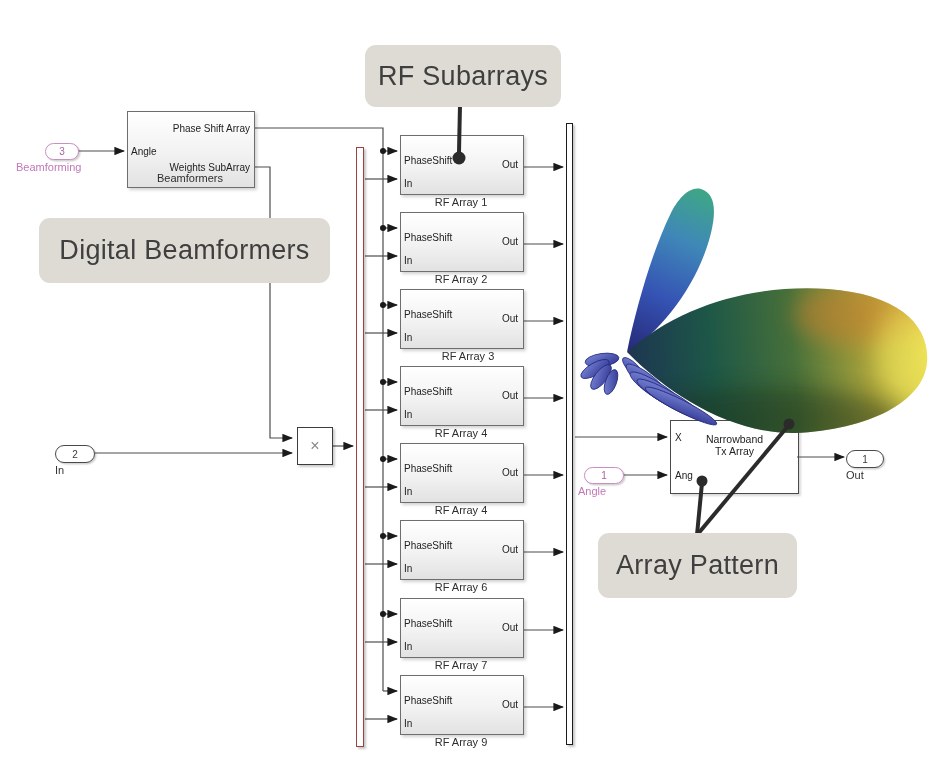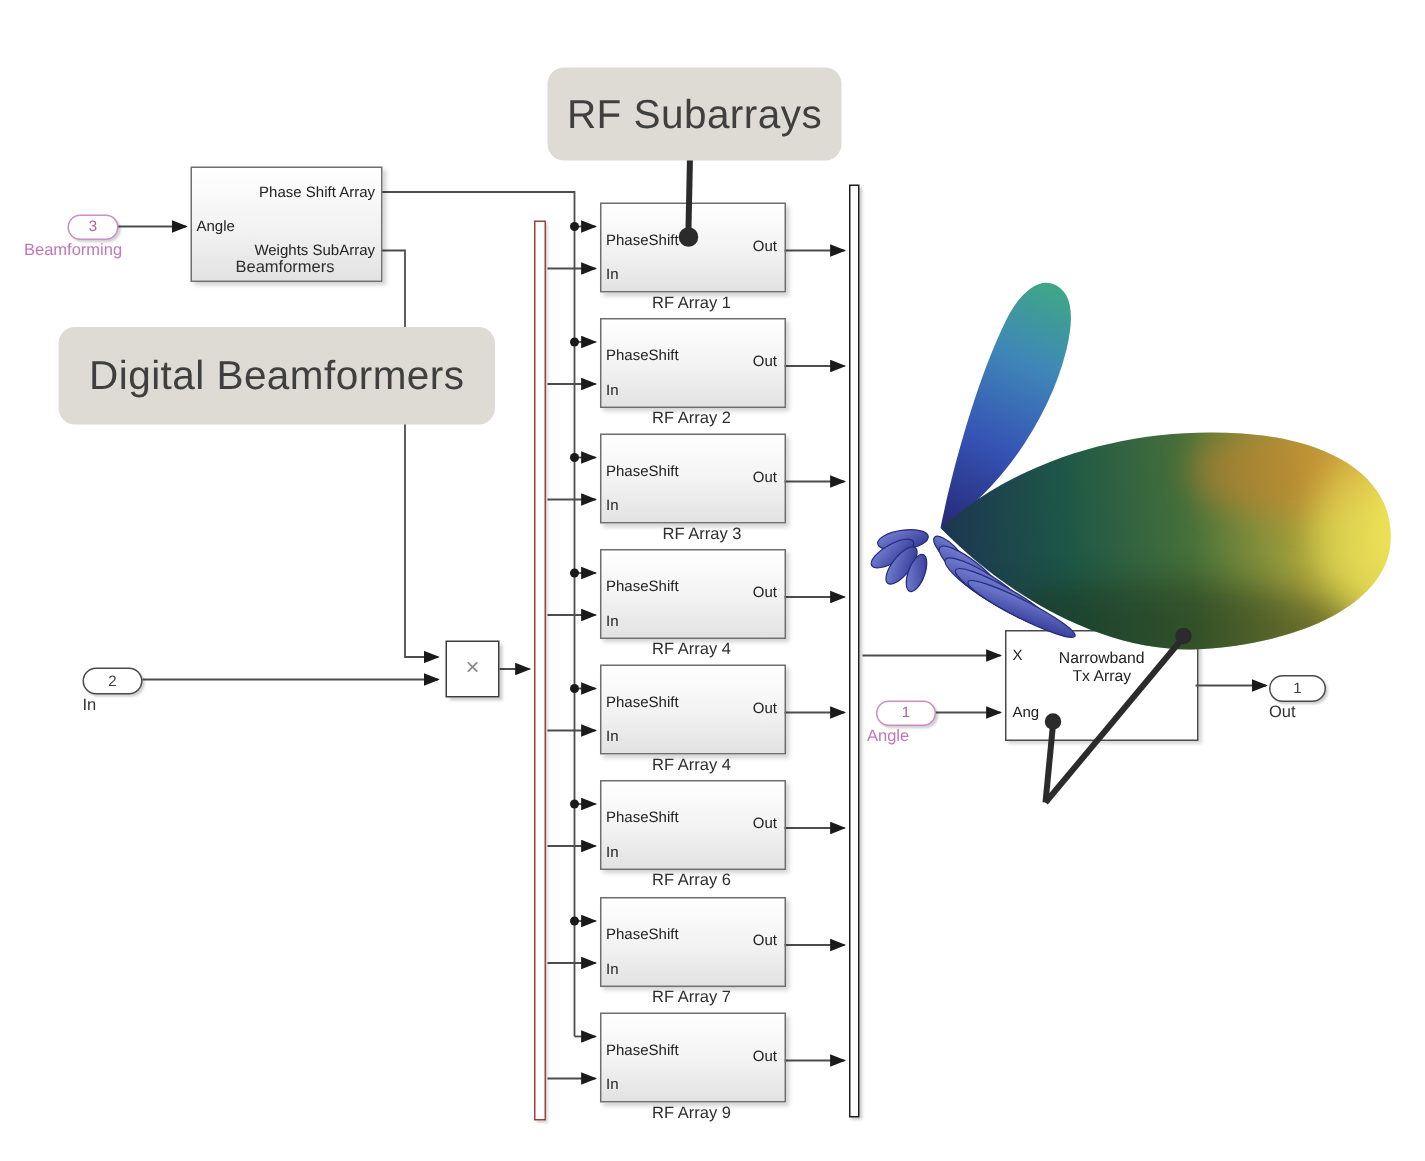--- a/index.html
+++ b/index.html
@@ -272,14 +272,17 @@
       <circle cx="789" cy="424" r="5.5" stroke="none"></circle>
     </g>
   </svg>
 
   <div class="callout" style="left:365px;top:45px;width:196px;height:62px">
     <span>RF Subarrays</span>
   </div>
   <div class="callout" style="left:39px;top:218px;width:291px;height:65px">
     <span>Digital Beamformers</span>
   </div>
+  <div class="callout" style="left:598px;top:533px;width:199px;height:65px">
+    <span>Array Pattern</span>
+  </div>
 
 </div>
 
 </body></html>

